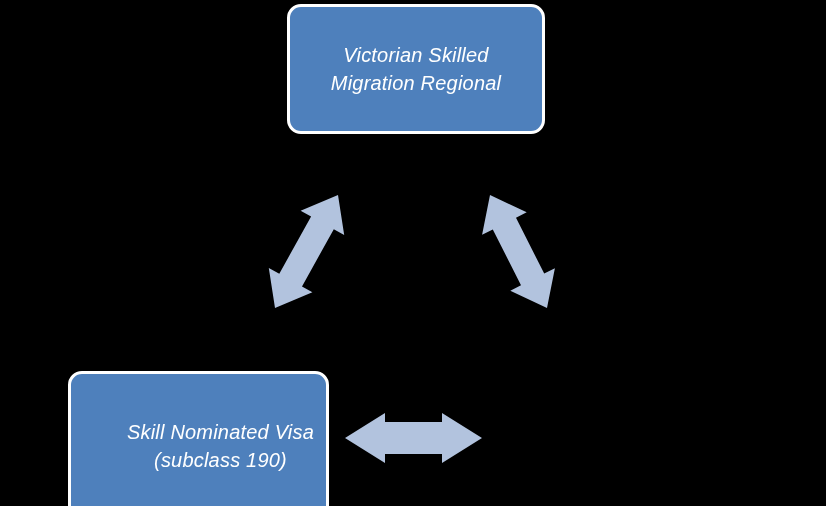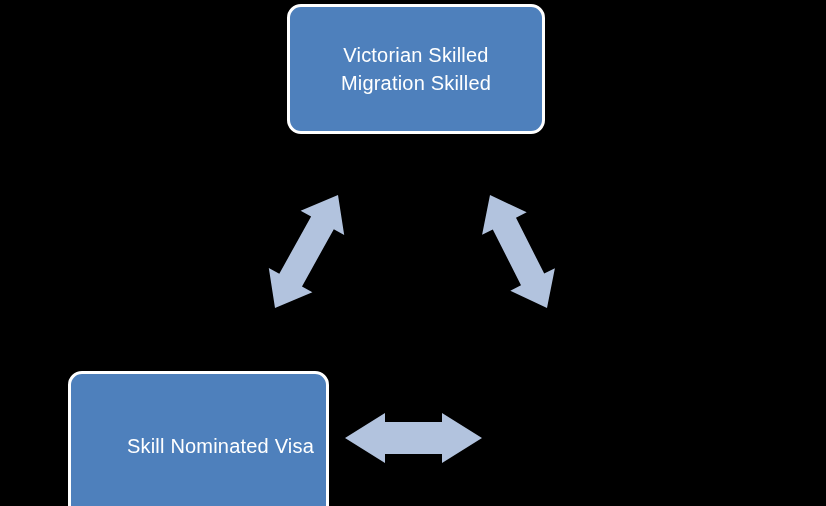--- a/index.html
+++ b/index.html
@@ -7,20 +7,21 @@
     padding: 0;
     background: #000;
   }
   .stage {
     position: relative;
     width: 826px;
     height: 506px;
     background: var(--background, #000000);
     overflow: hidden;
     font-family: "Liberation Sans", sans-serif;
+    font-style: italic;
   }
   .connector-layer {
     position: absolute;
     left: 0;
     top: 0;
     width: 826px;
     height: 506px;
     display: block;
   }
   .node {
@@ -65,21 +66,22 @@
 <div class="stage">
 
   <svg class="connector-layer" viewBox="0 0 826 506" xmlns="http://www.w3.org/2000/svg">
     <polygon points="275,308 312.4,292.2 302,286.4 333.8,229.2 344.2,235.1 338,195 300.6,210.7 311.1,216.5 279.3,273.7 268.8,267.9" fill="#B2C3DE"></polygon>
     <polygon points="490,195 482.1,234.8 492.8,229.4 521,285.3 510.3,290.7 547,308 554.9,268.2 544.2,273.6 516,217.7 526.7,212.3" fill="#B2C3DE"></polygon>
     <polygon points="345,438 385,463 385,454 442,454 442,463 482,438 442,413 442,422 385,422 385,413" fill="#B2C3DE"></polygon>
   </svg>
 
   <div class="node node-top">
     <div>Victorian Skilled</div>
-    <div>Migration Skilled</div>
+    <div>Migration Regional</div>
   </div>
 
   <div class="node node-bottom-left">
     <div>Skill Nominated Visa</div>
+    <div>(subclass 190)</div>
   </div>
 
 
 </div>
 
 </body></html>

